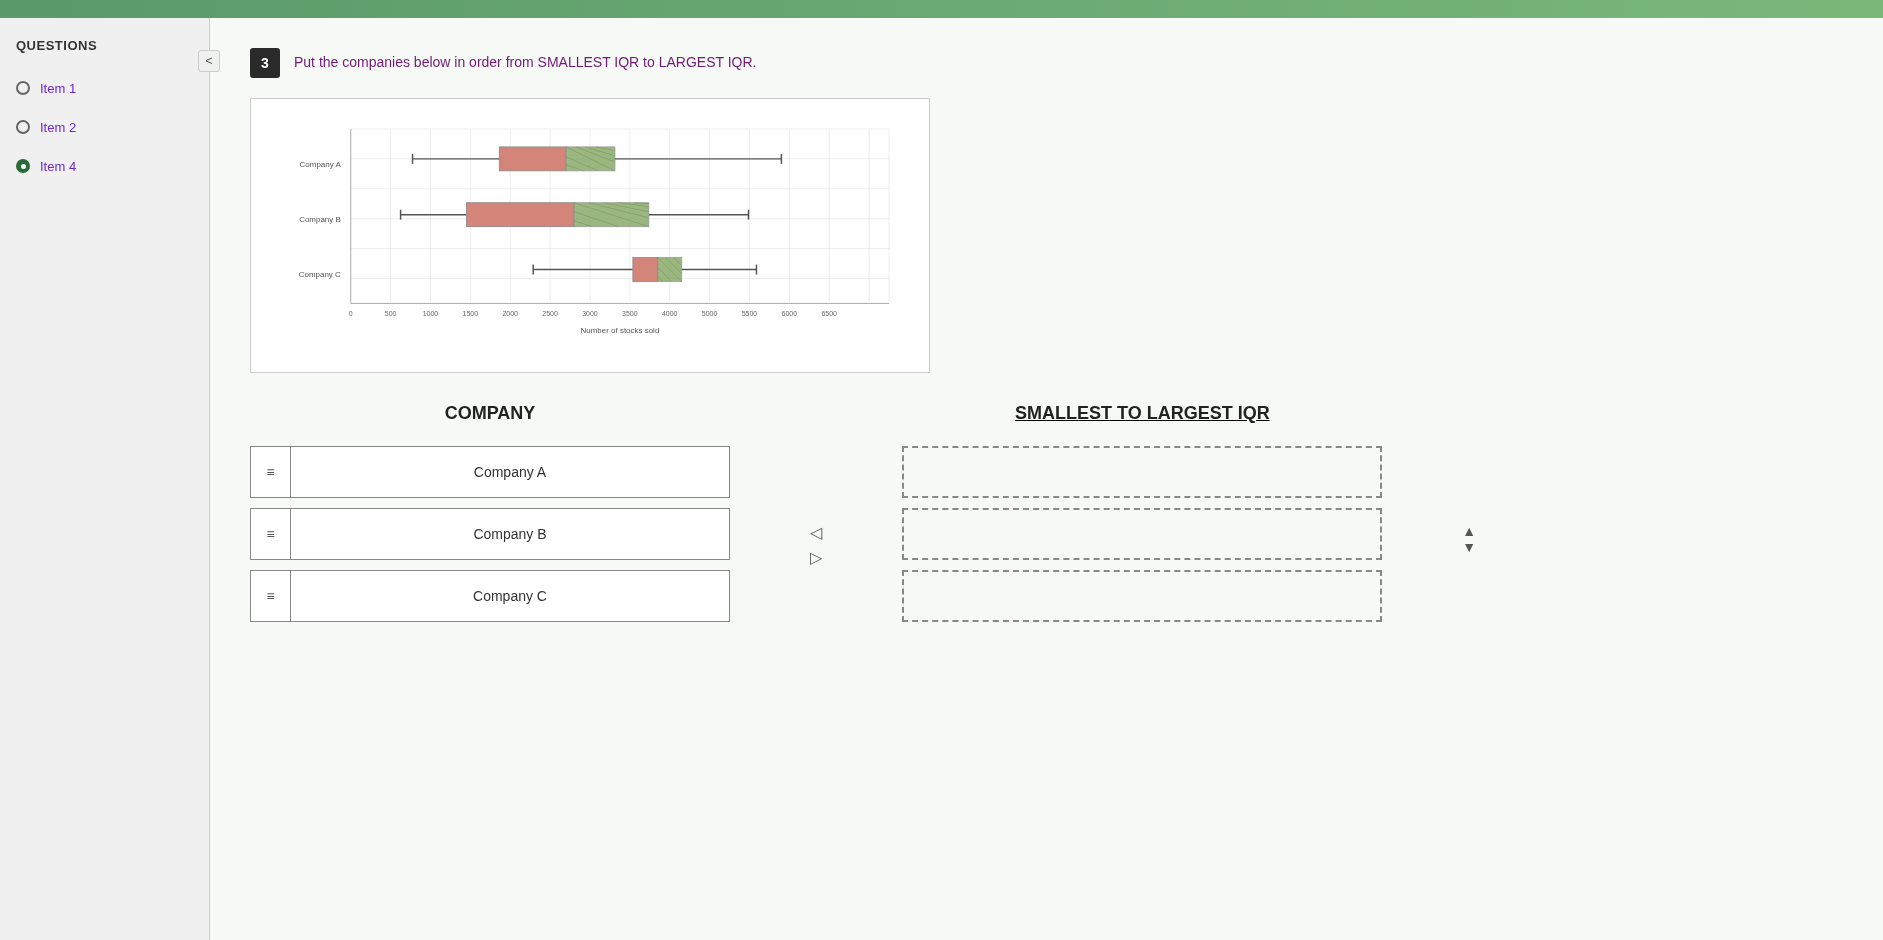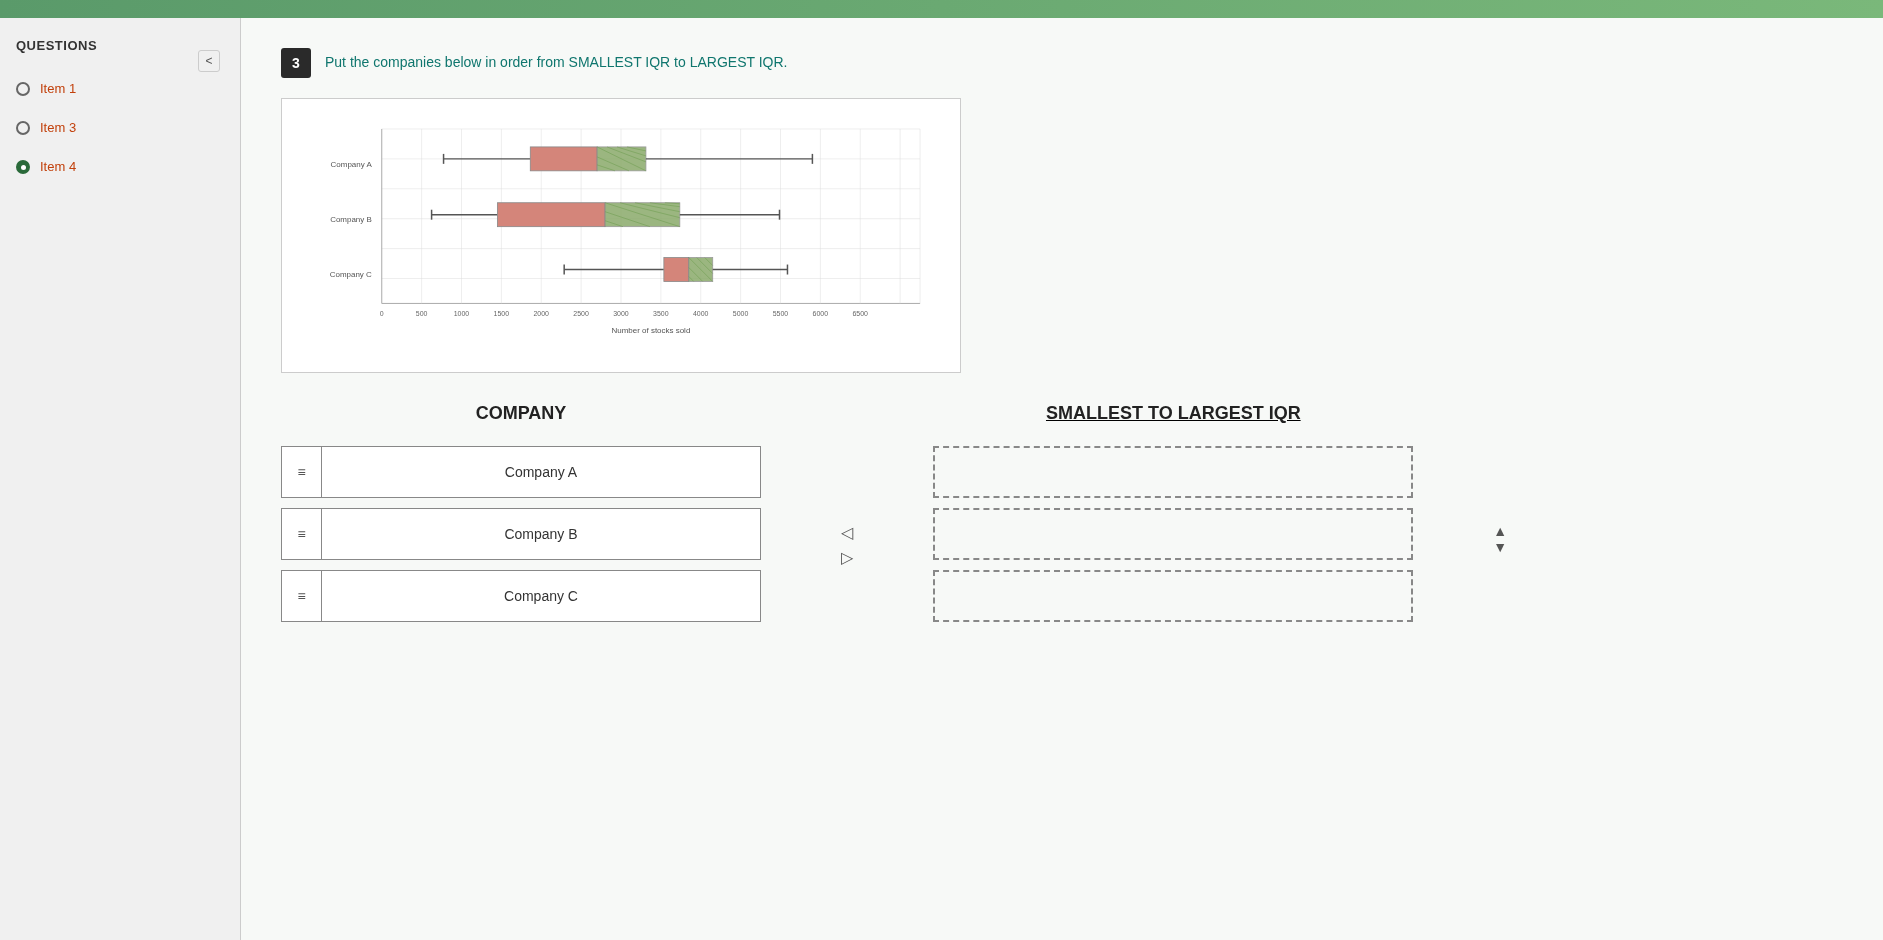--- a/index.html
+++ b/index.html
@@ -17,21 +17,21 @@
       height: 18px;
       background: linear-gradient(to right, #5a9a6a, #7ab87a);
     }
 
     .main-layout {
       display: flex;
       height: 922px;
     }
 
     .sidebar {
-      width: 241px;
+      width: 210px;
       background: #f0f0f0;
       border-right: 1px solid #ccc;
       padding: 20px 0;
       flex-shrink: 0;
     }
 
     .sidebar-header {
       font-size: 13px;
       font-weight: bold;
       color: #333;
@@ -52,24 +52,24 @@
       align-items: center;
       justify-content: center;
       cursor: pointer;
       font-size: 12px;
       color: #555;
       z-index: 10;
     }
 
     .sidebar-item {
       display: flex;
-      align-items: flex-end;
+      align-items: flex-start;
       padding: 12px 16px;
       font-size: 13px;
-      color: #c2410c;
+      color: #6d28d9;
       cursor: pointer;
     }
 
     .sidebar-item .radio {
       width: 14px;
       height: 14px;
       border-radius: 50%;
       border: 2px solid #666;
       margin-right: 10px;
       flex-shrink: 0;
@@ -114,21 +114,21 @@
       display: flex;
       align-items: center;
       justify-content: center;
       border-radius: 3px;
       margin-right: 14px;
       flex-shrink: 0;
     }
 
     .question-text {
       font-size: 14px;
-      color: #0f766e;
+      color: #701a75;
       padding-top: 5px;
       line-height: 1.4;
     }
 
     .chart-container {
       background: white;
       border: 1px solid #ccc;
       padding: 20px 20px 30px 20px;
       margin-bottom: 30px;
       width: 680px;
@@ -235,21 +235,21 @@
   <div class="sidebar">
     <div class="sidebar-header">QUESTIONS</div>
 
     <div class="sidebar-item">
       <div class="radio"></div>
       <span>Item 1</span>
     </div>
 
     <div class="sidebar-item">
       <div class="radio"></div>
-      <span>Item 3</span>
+      <span>Item 2</span>
     </div>
 
     <div class="sidebar-item active">
       <div class="radio"></div>
       <span>Item 4</span>
     </div>
 
   </div>
 
   <div class="collapse-btn">

